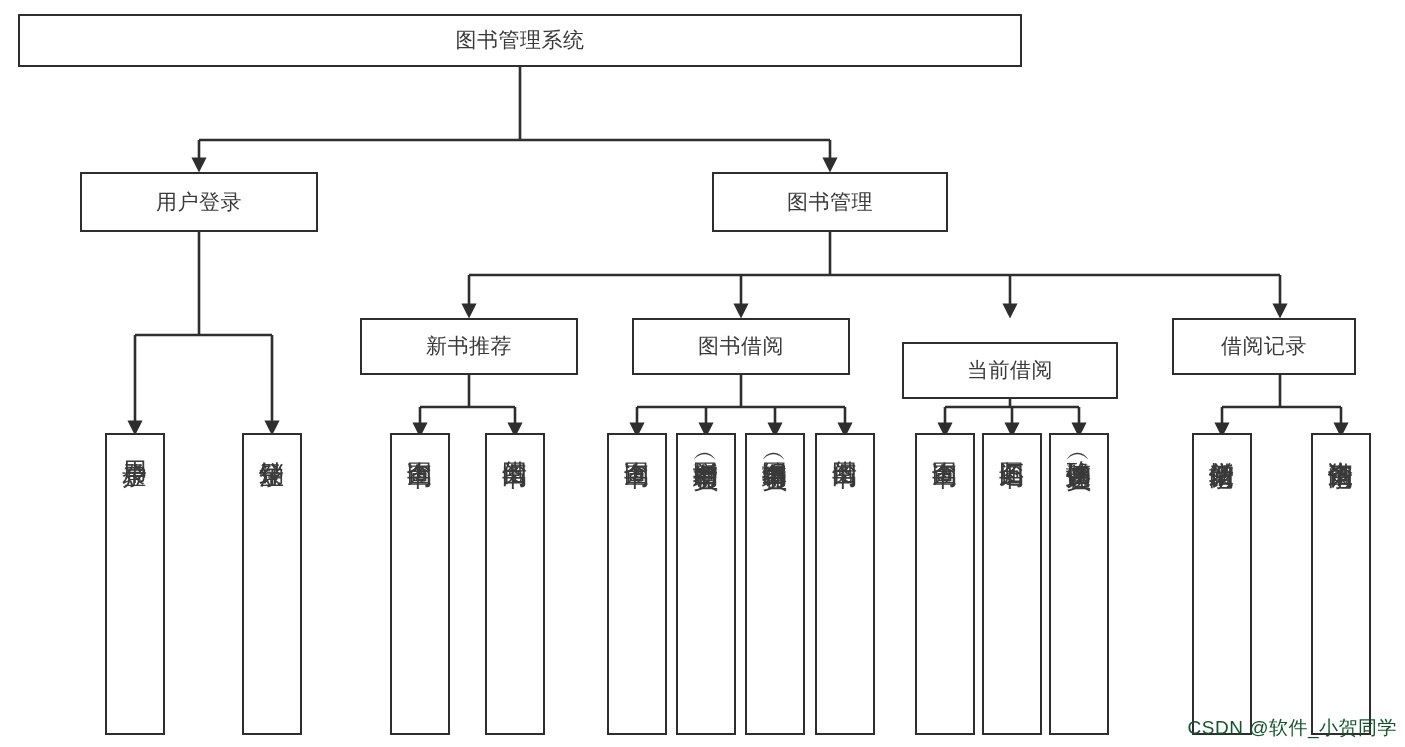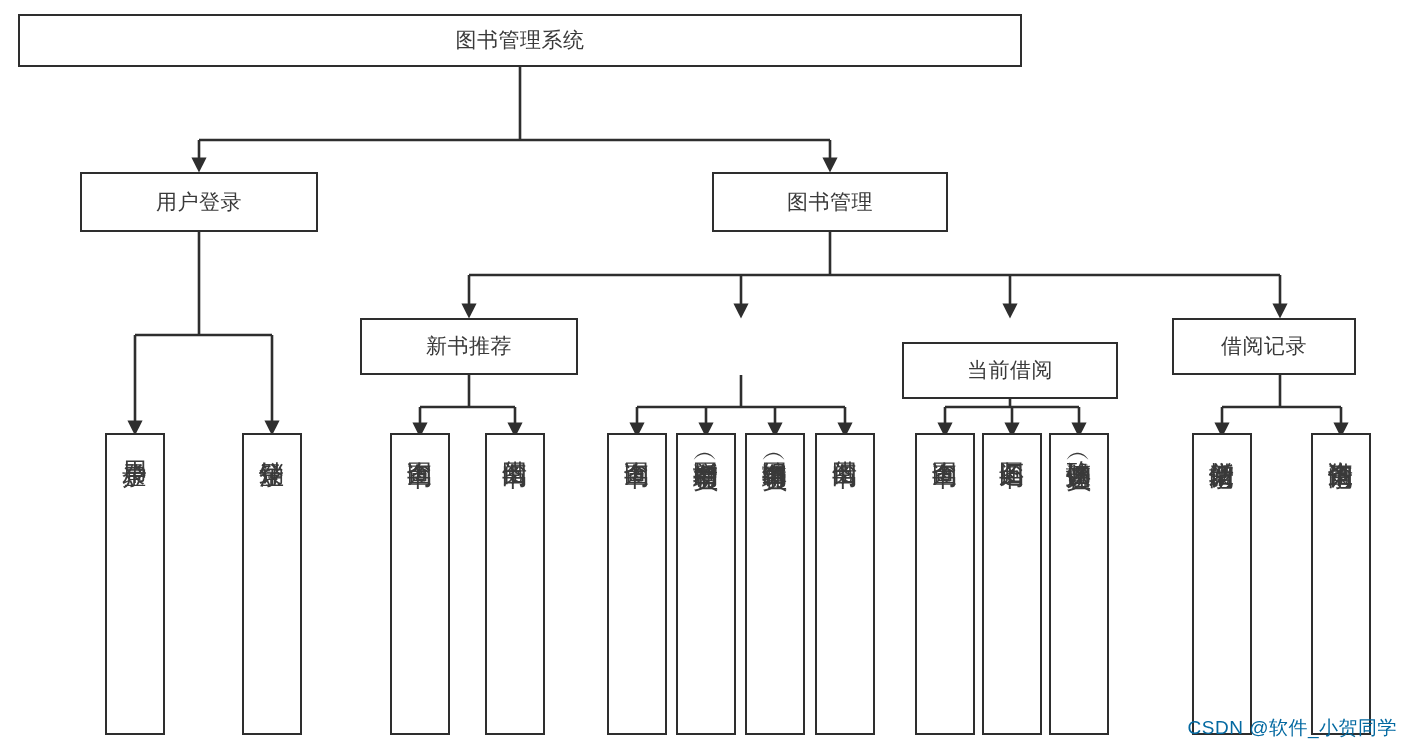--- a/index.html
+++ b/index.html
@@ -59,21 +59,21 @@
     line-height: 1.12;
     letter-spacing: 1px;
     white-space: normal;
     text-align: left;
   }
   #watermark {
     position: absolute;
     right: 8px;
     bottom: 6px;
     font-size: 19px;
-    color: #0369a1;
+    color: #14532d;
     letter-spacing: 0.5px;
     z-index: 5;
     white-space: nowrap;
   }
 </style>
 </head>
 <body>
 
 <div id="canvas">
 
@@ -134,20 +134,23 @@
   <div class="node branch" style="left:80px; top:172px; width:238px; height:60px;">
     <span class="node-label">用户登录</span>
   </div>
   <div class="node branch" style="left:360px; top:318px; width:218px; height:57px;">
     <span class="node-label">新书推荐</span>
   </div>
 
   <div class="node branch" style="left:712px; top:172px; width:236px; height:60px;">
     <span class="node-label">图书管理</span>
   </div>
+  <div class="node branch" style="left:632px; top:318px; width:218px; height:57px;">
+    <span class="node-label">图书借阅</span>
+  </div>
   <div class="node branch" style="left:902px; top:318px; width:216px; height:57px;margin-top:24px;">
     <span class="node-label">当前借阅</span>
   </div>
   <div class="node branch" style="left:1172px; top:318px; width:184px; height:57px;">
     <span class="node-label">借阅记录</span>
   </div>
 
   <div class="node leaf" style="left:105px; top:433px; width:60px; height:302px;">
     <span class="node-label">用户登录</span>
   </div>

